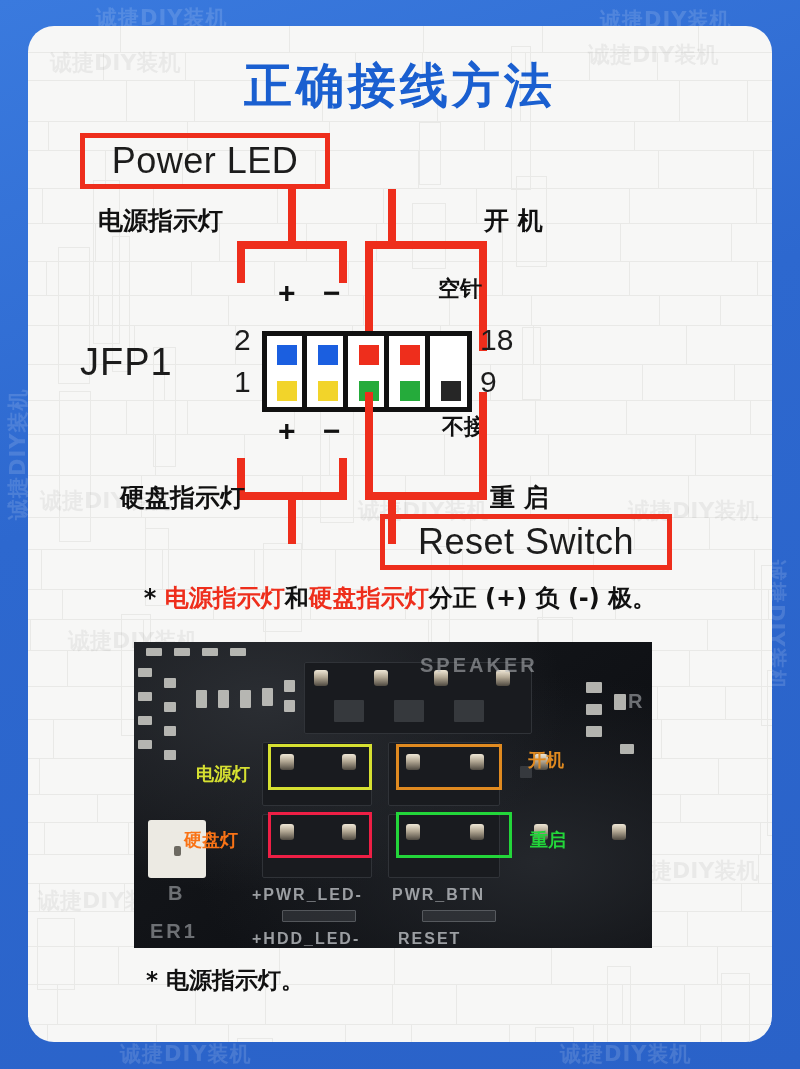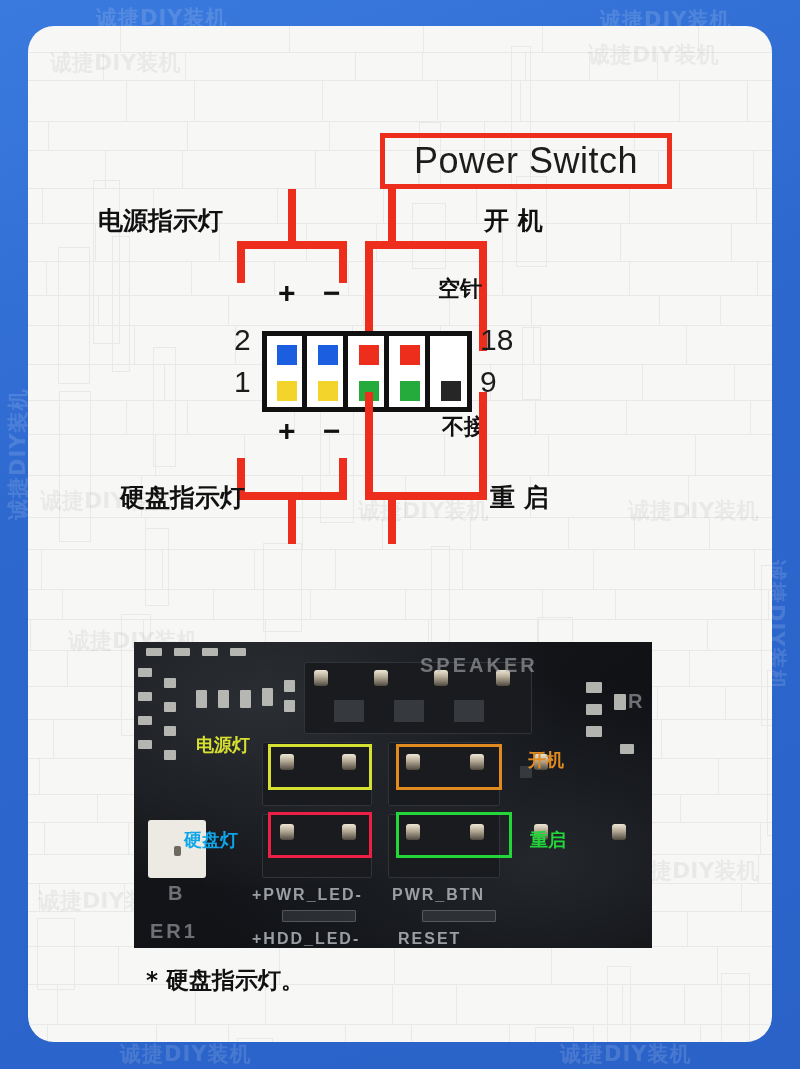--- a/index.html
+++ b/index.html
@@ -388,42 +388,44 @@
     <div class="wm2" style="left:560px;top:14px;">诚捷DIY装机</div>
     <div class="wm2" style="left:12px;top:460px;">诚捷DIY装机</div>
     <div class="wm2" style="left:330px;top:470px;">诚捷DIY装机</div>
     <div class="wm2" style="left:600px;top:470px;">诚捷DIY装机</div>
     <div class="wm2" style="left:10px;top:860px;">诚捷DIY装机</div>
     <div class="wm2" style="left:600px;top:830px;">诚捷DIY装机</div>
     <div class="wm2" style="left:40px;top:600px;">诚捷DIY装机</div>
 
     <div id="content">
 
-
+      <div id="title">正确接线方法</div>
+
+      <div class="boxlabel" style="left:52px;top:107px;width:250px;height:56px;">
+        <span>Power LED</span>
+      </div>
       <div class="cnlabel" style="left:70px;top:178px;">电源指示灯</div>
 
-      <div class="boxlabel" style="left:352px;top:107px;width:292px;height:56px;">
-        <span>Power Switch</span>
-      </div>
       <div class="cnlabel" style="left:456px;top:178px;">开 机</div>
 
       <div class="rl" style="left:260px;top:163px;width:8px;height:52px;"></div>
       <div class="rl" style="left:209px;top:215px;width:110px;height:8px;"></div>
       <div class="rl" style="left:209px;top:215px;width:8px;height:42px;"></div>
       <div class="rl" style="left:311px;top:215px;width:8px;height:42px;"></div>
 
       <div class="rl" style="left:360px;top:163px;width:8px;height:52px;"></div>
       <div class="rl" style="left:337px;top:215px;width:122px;height:8px;"></div>
       <div class="rl" style="left:337px;top:215px;width:8px;height:110px;"></div>
       <div class="rl" style="left:451px;top:215px;width:8px;height:110px;"></div>
 
       <div class="sign" style="left:250px;top:250px;">+</div>
       <div class="sign" style="left:295px;top:250px;">−</div>
       <div class="smalltxt" style="left:410px;top:248px;">空针</div>
 
+      <div id="jfp1">JFP1</div>
       <div class="pinnum" style="left:206px;top:297px;">2</div>
       <div class="pinnum" style="left:206px;top:339px;">1</div>
       <div class="pinnum" style="left:452px;top:297px;">18</div>
       <div class="pinnum" style="left:452px;top:339px;">9</div>
 
       <div id="header">
         <div class="divider" style="left:35px;"></div>
         <div class="divider" style="left:76px;"></div>
         <div class="divider" style="left:117px;"></div>
         <div class="divider" style="left:158px;"></div>
@@ -449,21 +451,28 @@
       <div class="rl" style="left:260px;top:466px;width:8px;height:52px;"></div>
 
       <div class="rl" style="left:337px;top:366px;width:8px;height:108px;"></div>
       <div class="rl" style="left:451px;top:366px;width:8px;height:108px;"></div>
       <div class="rl" style="left:337px;top:466px;width:122px;height:8px;"></div>
       <div class="rl" style="left:360px;top:466px;width:8px;height:52px;"></div>
 
       <div class="cnlabel" style="left:92px;top:455px;">硬盘指示灯</div>
 
       <div class="cnlabel" style="left:462px;top:455px;">重 启</div>
-
+      <div class="boxlabel" style="left:352px;top:488px;width:292px;height:56px;">
+        <span>Reset Switch</span>
+      </div>
+
+      <div id="note">
+        <span>*</span>
+        <span class="rd">电源指示灯</span><span>和</span><span class="rd">硬盘指示灯</span><span>分正 (+) 负 (-) 极。</span>
+      </div>
 
       <div id="photo">
         <div id="pcb"></div>
 
         <div class="smd" style="left:4px;top:26px;width:14px;height:9px;"></div>
         <div class="smd" style="left:4px;top:50px;width:14px;height:9px;"></div>
         <div class="smd" style="left:4px;top:74px;width:14px;height:9px;"></div>
         <div class="smd" style="left:4px;top:98px;width:14px;height:9px;"></div>
         <div class="smd" style="left:30px;top:36px;width:12px;height:10px;"></div>
         <div class="smd" style="left:30px;top:60px;width:12px;height:10px;"></div>
@@ -522,29 +531,29 @@
         <div class="silk" style="left:118px;top:244px;">+PWR_LED-</div>
         <div class="silk" style="left:258px;top:244px;">PWR_BTN</div>
         <div class="silk" style="left:118px;top:288px;">+HDD_LED-</div>
         <div class="silk" style="left:264px;top:288px;">RESET</div>
         <div class="silk big" style="left:34px;top:240px;">B</div>
         <div class="silk big" style="left:16px;top:278px;">ER1</div>
         <div class="smd dk" style="left:148px;top:268px;width:72px;height:10px;border:1px solid #7e8287;opacity:.6;"></div>
         <div class="smd dk" style="left:288px;top:268px;width:72px;height:10px;border:1px solid #7e8287;opacity:.6;"></div>
 
         <div class="hl" style="left:134px;top:102px;width:104px;height:46px;border-color:#d6e031;"></div>
-        <div class="phlabel" style="left:62px;top:91px;color:#d6e031;">电源灯</div>
+        <div class="phlabel" style="left:62px;top:120px;color:#d6e031;">电源灯</div>
 
         <div class="hl" style="left:262px;top:102px;width:106px;height:46px;border-color:#e08a20;"></div>
         <div class="phlabel" style="left:394px;top:106px;color:#e08a20;">开机</div>
 
         <div class="hl" style="left:134px;top:170px;width:104px;height:46px;border-color:#ee1f45;"></div>
-        <div class="phlabel" style="left:50px;top:186px;color:#0ea5e9;">硬盘灯</div>
+        <div class="phlabel" style="left:50px;top:186px;color:#f97316;">硬盘灯</div>
 
         <div class="hl" style="left:262px;top:170px;width:116px;height:46px;border-color:#23d63a;"></div>
         <div class="phlabel" style="left:396px;top:186px;color:#23d63a;">重启</div>
       </div>
 
-      <div id="caption">* 硬盘指示灯。</div>
+      <div id="caption">* 电源指示灯。</div>
 
     </div>
   </div>
 </div>
 
 </body></html>

